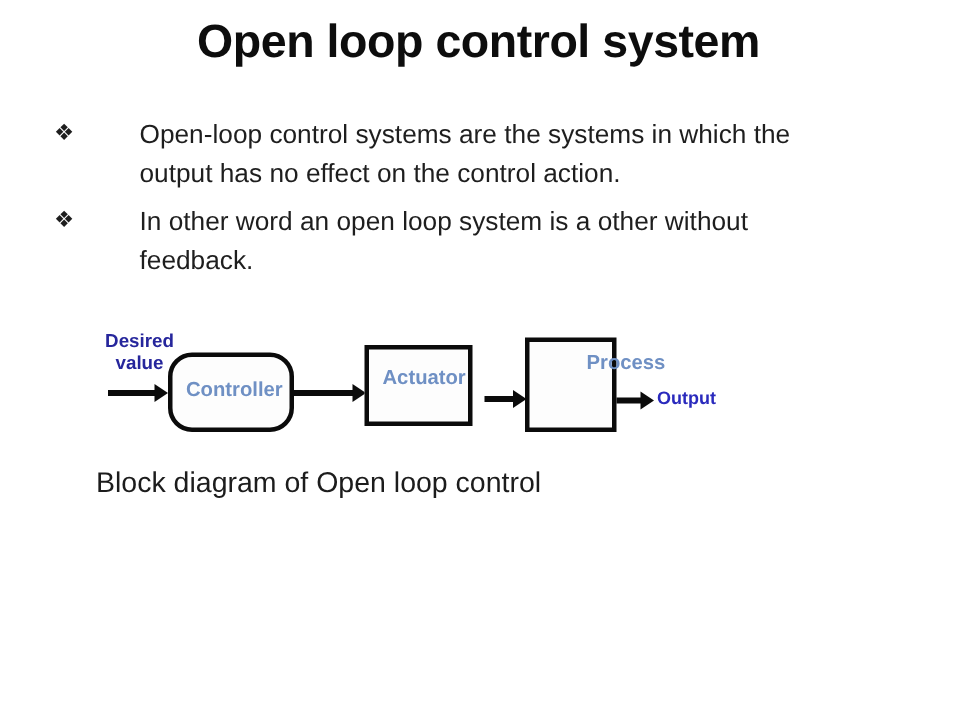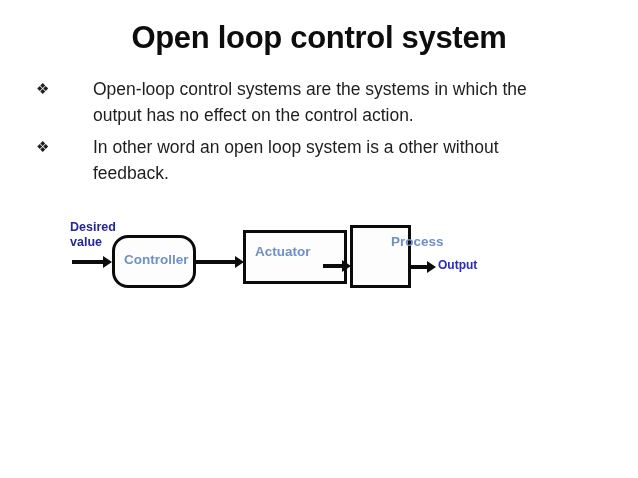--- a/index.html
+++ b/index.html
@@ -11,21 +11,21 @@
   .slide {
     position: relative;
     width: 638px;
     height: 478px;
     background: #ffffff;
     overflow: hidden;
   }
   
   .title {
     position: absolute;
-    top: 20px;
+    top: 10px;
     left: 0;
     width: 100%;
     text-align: center;
     font-size: 31px;
     font-weight: 700;
     letter-spacing: -0.3px;
     color: #0d0d0d;
     margin: 0;
   }
   
@@ -66,20 +66,21 @@
     position: absolute;
     font-weight: 700;
     line-height: 1.2;
   }
   .io-label.desired {
     left: 70px;
     top: 220px;
     width: 46px;
     font-size: 12.5px;
     color: var(--input-label, #26269c);
+    text-align: center;
   }
   .io-label.output {
     left: 438px;
     top: 258px;
     font-size: 12px;
     color: var(--output-label, #2a2abd);
   }
   .block {
     position: absolute;
     background: #fdfdfd;
@@ -89,21 +90,21 @@
   .block .blabel {
     display: block;
     color: var(--block-label, #6f90c4);
     font-size: 13.5px;
     font-weight: 600;
     line-height: 16px;
     white-space: nowrap;
   }
   .block.controller { left: 112px; top: 235px; width: 84px; height: 53px; border-radius: 16px; }
   .block.controller .blabel { margin: 14px 0 0 9px; }
-  .block.actuator { left: 243px; top: 230px; width: 104px; height: 54px; }
+  .block.actuator { left: 243px; top: 230px; width: 72px; height: 54px; }
   .block.actuator .blabel { margin: 11px 0 0 9px; }
   .block.process { left: 350px; top: 225px; width: 61px; height: 63px; }
   .block.process .blabel { margin: 6px 0 0 7px; padding-left: 31px; }
   
   .arrow {
     position: absolute;
     height: 12px;
   }
   .arrow .shaft {
     position: absolute;
@@ -187,14 +188,15 @@
 
     <div class="arrow a-output">
       <span class="shaft"></span>
       <span class="head"></span>
     </div>
 
     <div class="io-label output">Output</div>
 
   </div>
 
+  <div class="caption">Block diagram of Open loop control</div>
 
 </div>
 
 </body></html>

